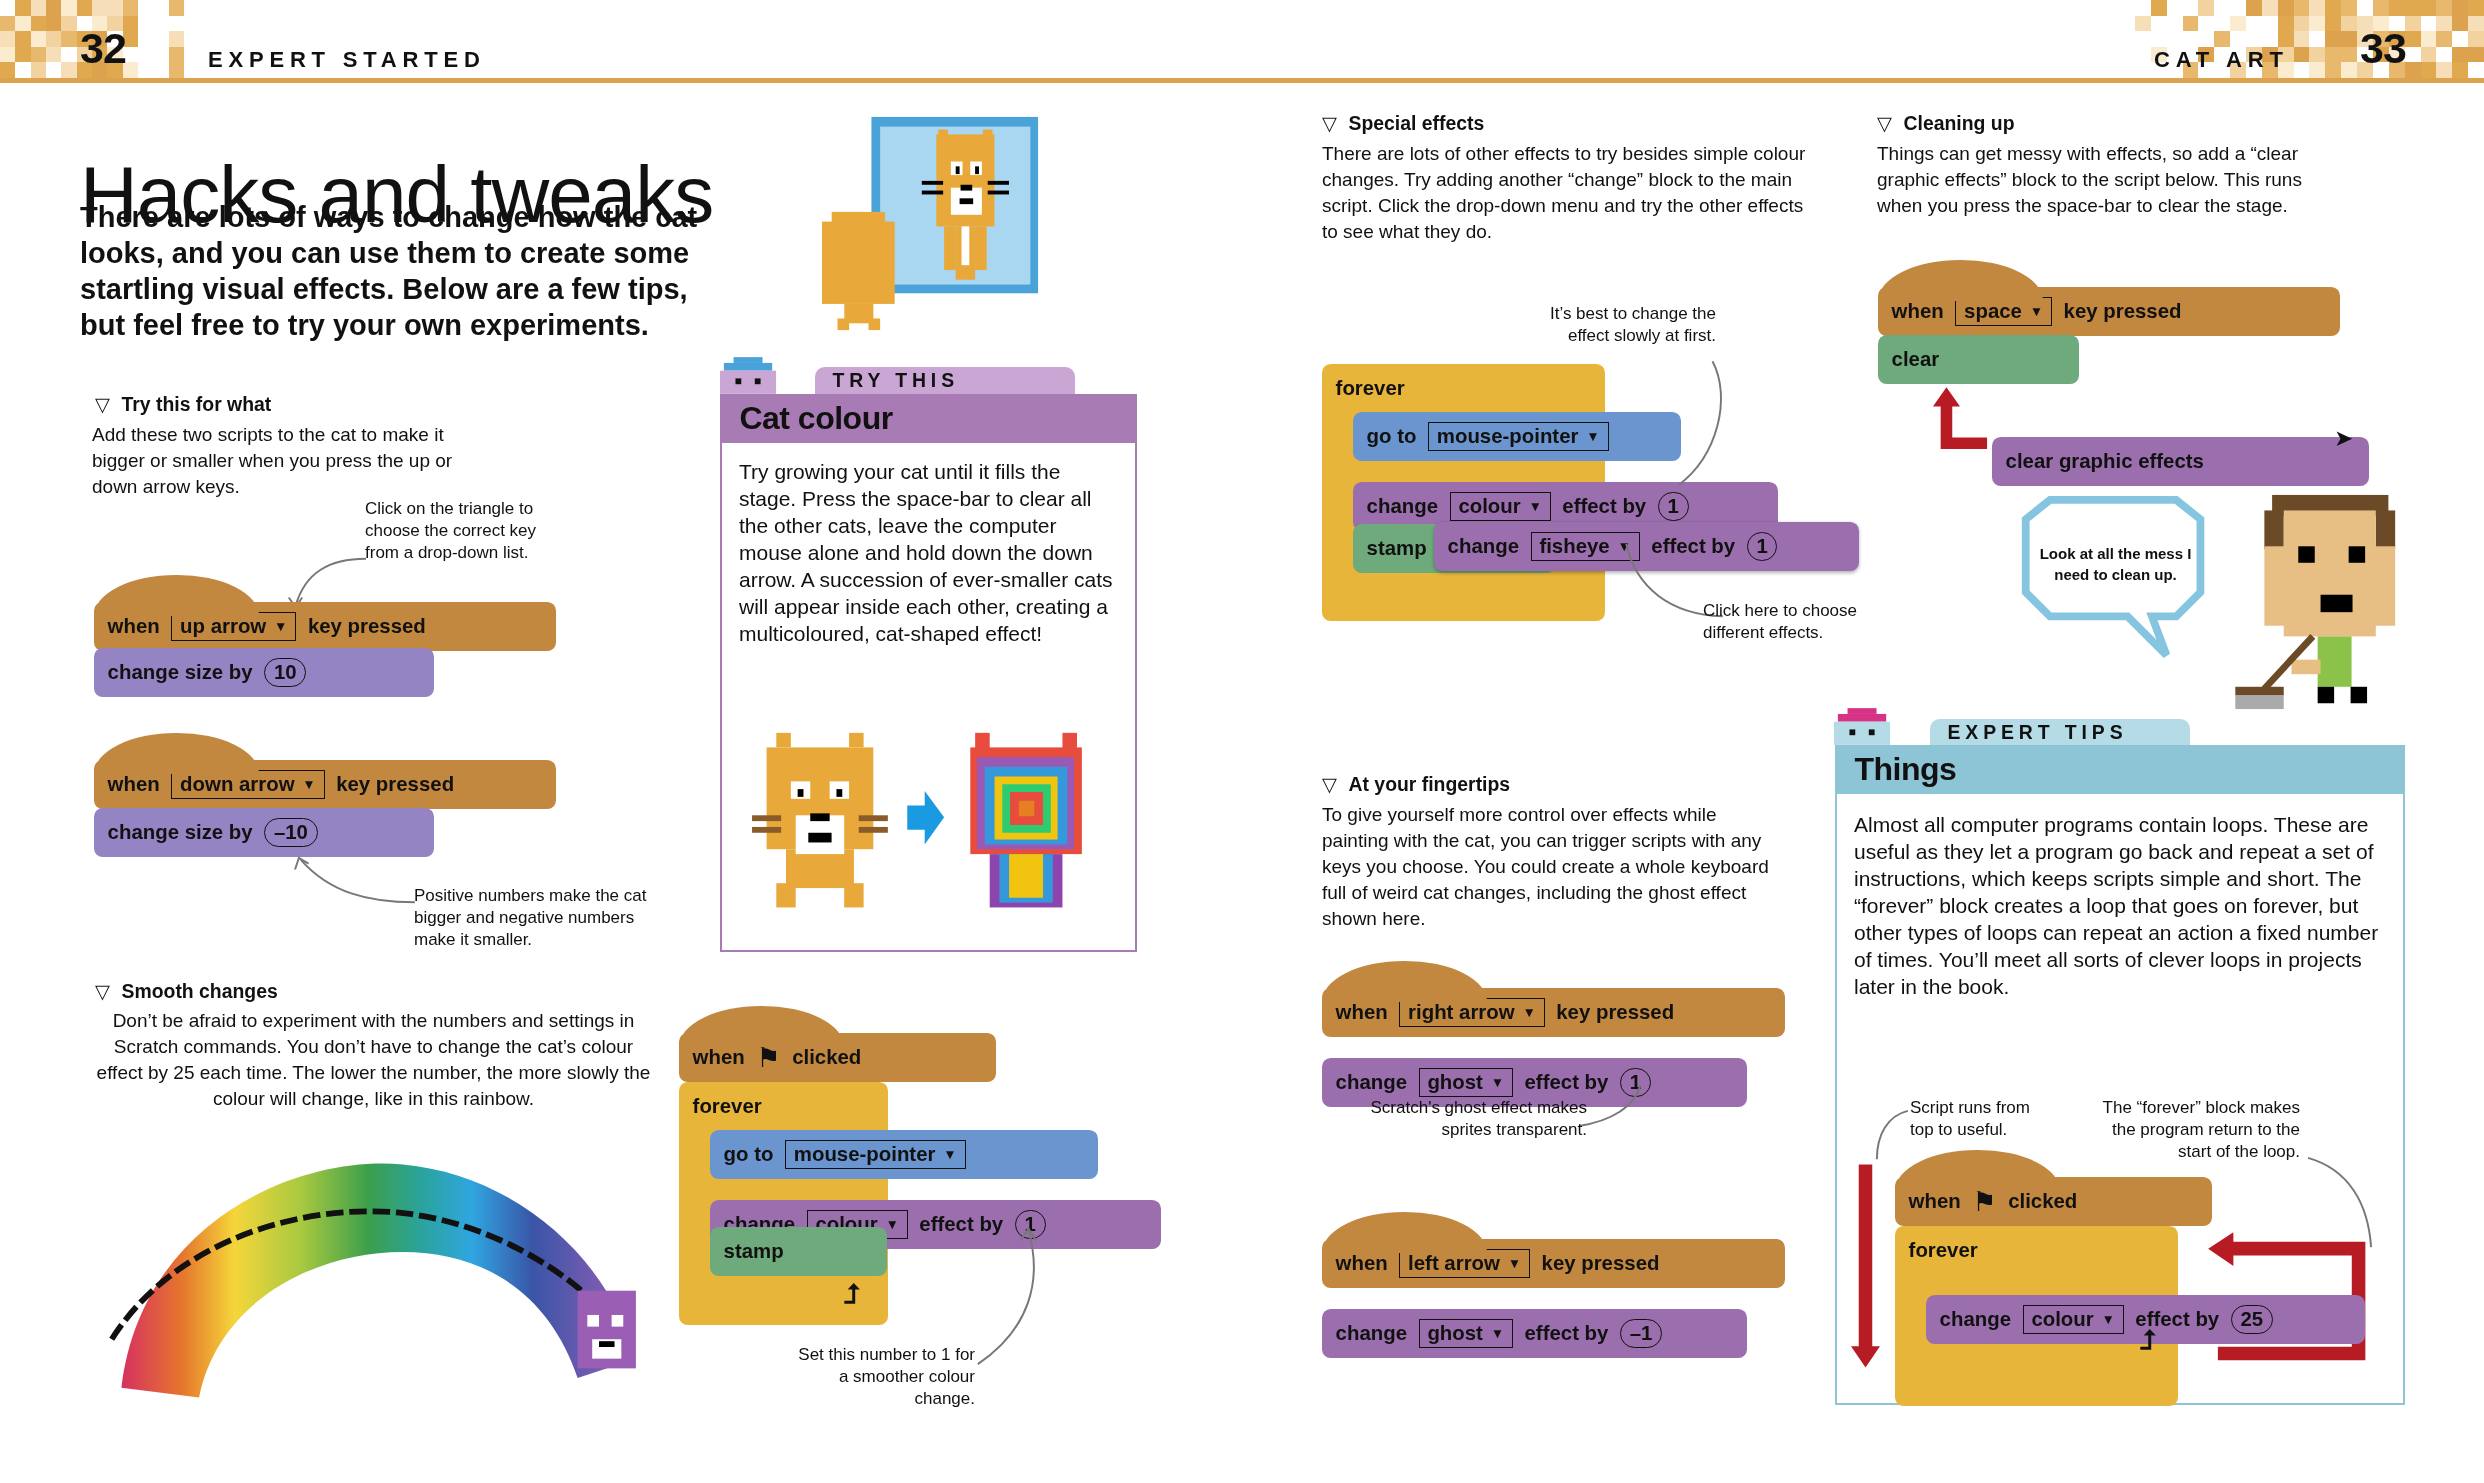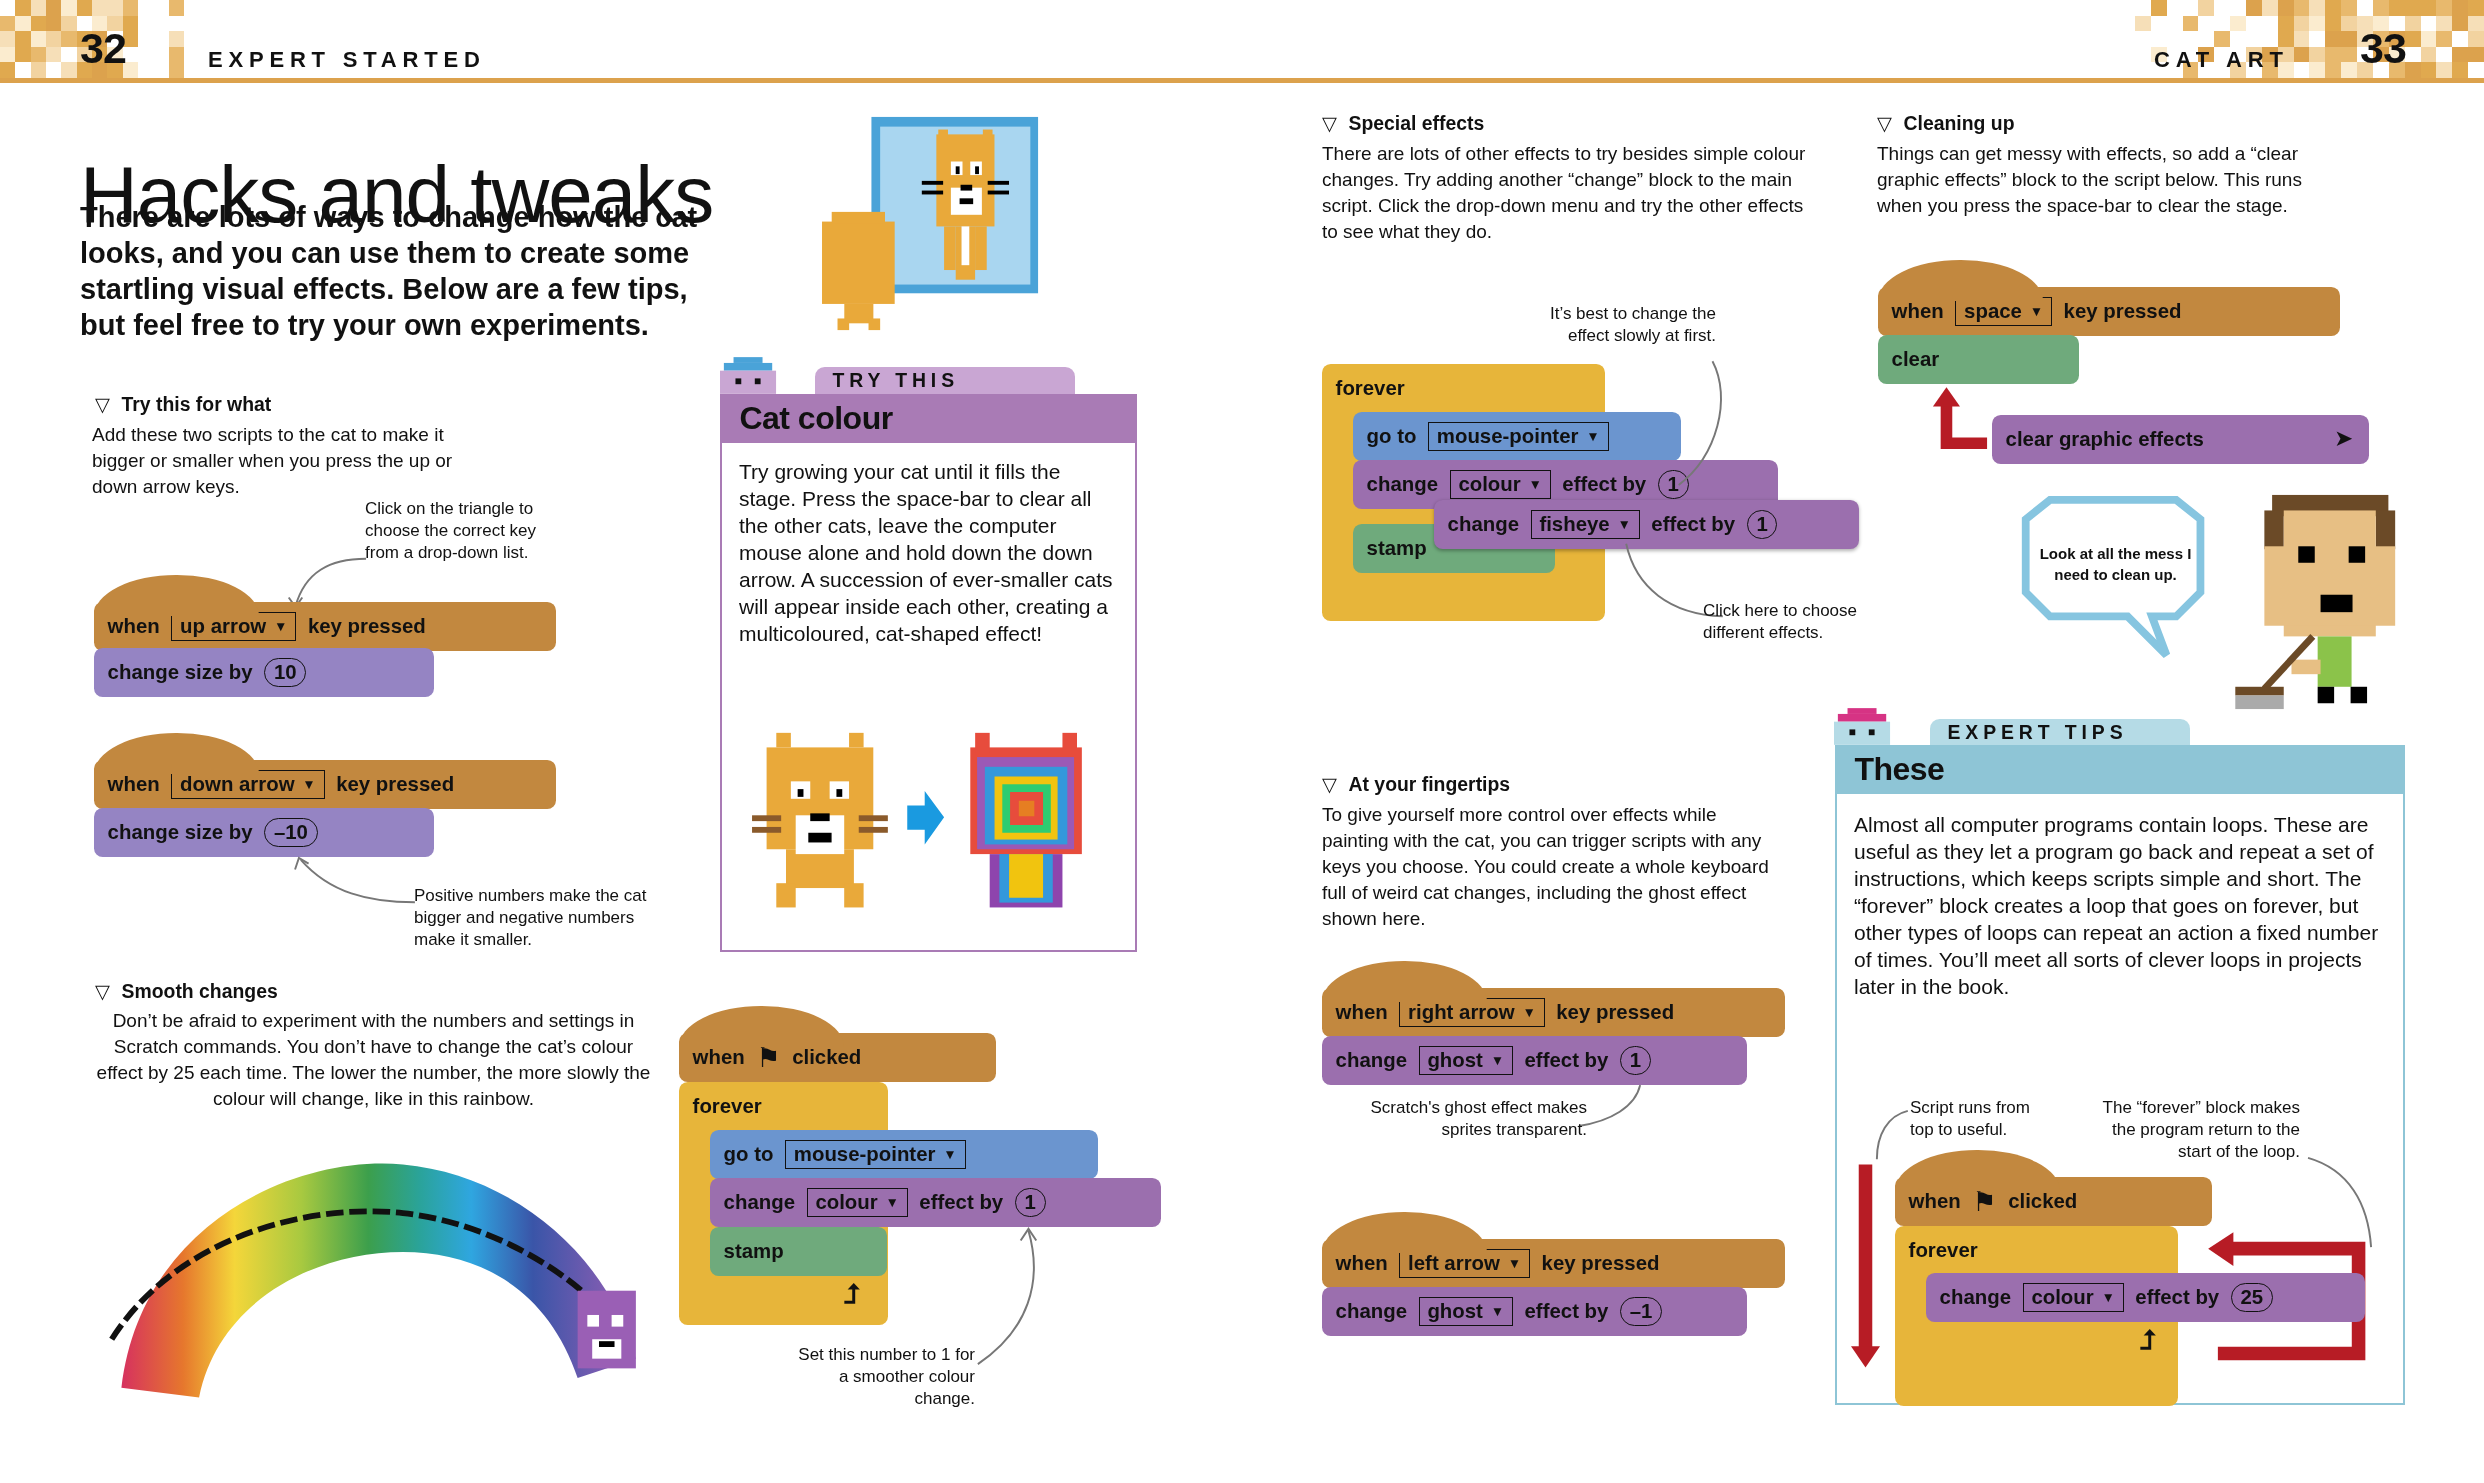--- a/index.html
+++ b/index.html
@@ -26,21 +26,21 @@
   .note.right { text-align: right; }
 
   
   .blk { position: absolute; height: 49px; border-radius: 8.7px; display: flex; align-items: center; padding-left: 13.6px; gap: 11.6px;
          font-weight: 700; font-size: 20.4px; color: #111; white-space: nowrap; }
   .blk.hat::before { content: ""; position: absolute; left: 0; top: -27px; width: 165px; height: 41px;
                      background: inherit; border-radius: 82px 82px 0 0 / 41px 41px 0 0; }
   .ev { background: #c2883f; }
   .ctl { background: #e7b53a; }
   .mot { background: #6b95cf; }
-  .looks { background: #9b6fae; }
+  .looks { background: #9b6fae; margin-top: 22px; }
   .sizeb { background: #9584c3; }
   .pen { background: #6faa7c; }
   .dd { border: 1.9px solid #111; padding: 0 7.8px; height: 29px; display: inline-flex; align-items: center; gap: 7.8px; }
   .dd .caret { font-size: 13.6px; }
   .num { border: 1.9px solid #111; border-radius: 15.5px; padding: 0 8.7px; height: 29px; min-width: 29px; display: inline-flex; align-items: center; justify-content: center; }
   .forever-c { position: absolute; border-radius: 8.7px; }
   .loop-arrow { position: absolute; font-size: 27px; font-weight: 700; }
 
   
   .box-tab { position: absolute; height: 27px; border-radius: 9.7px 9.7px 0 0; font-weight: 700; font-size: 19.4px; letter-spacing: 4.9px; padding-left: 17.5px; display: flex; align-items: center; margin-left: 36px; }
@@ -565,21 +565,21 @@
 
 <svg style="left:1834px;top:708px;" width="58" height="37" viewBox="0 0 60 38">
     <rect x="14" y="0" width="30" height="6" fill="#d63384"></rect>
     <rect x="4" y="6" width="50" height="8" fill="#d63384"></rect>
     <rect x="0" y="14" width="58" height="24" fill="#b5dbe6"></rect>
     <rect x="16" y="22" width="6" height="6" fill="#111"></rect>
     <rect x="36" y="22" width="6" height="6" fill="#111"></rect>
   </svg>
 <div class="box-tab" style="left:1894px;top:719px;width:260px;background:#b5dbe6;">EXPERT TIPS</div>
 <div class="box-frame" style="left:1835px;top:745px;width:570px;height:660px;border-color:#8ec5d6;"></div>
-<div class="box-title-bar" style="left:1835px;top:745px;width:570px;background:#8ec5d6;">These</div>
+<div class="box-title-bar" style="left:1835px;top:745px;width:570px;background:#8ec5d6;">Things</div>
 <p class="box-text" style="left:1854px;top:811px;width:534px;">Almost all computer programs contain loops. These are useful as they let a program go back and repeat a set of instructions, which keeps scripts simple and short. The “forever” block creates a loop that goes on forever, but other types of loops can repeat an action a fixed number of times. You’ll meet all sorts of clever loops in projects later in the book.</p>
 
 <p class="note" style="left:1910px;top:1097px;width:136px;">Script runs from top to useful.</p>
 <p class="note right" style="left:2077px;top:1097px;width:223px;">The “forever” block makes the program return to the start of the loop.</p>
 <svg style="left:1863px;top:1106px;" width="49" height="58" viewBox="0 0 50 60">
     <path d="M46 5 C25 10 14 30 14 55" stroke="#777" stroke-width="2" fill="none"></path>
   </svg>
 <svg style="left:2305px;top:1155px;" width="73" height="97" viewBox="0 0 75 100">
     <path d="M3 3 C45 15 65 50 68 95" stroke="#777" stroke-width="2" fill="none"></path>
   </svg>

